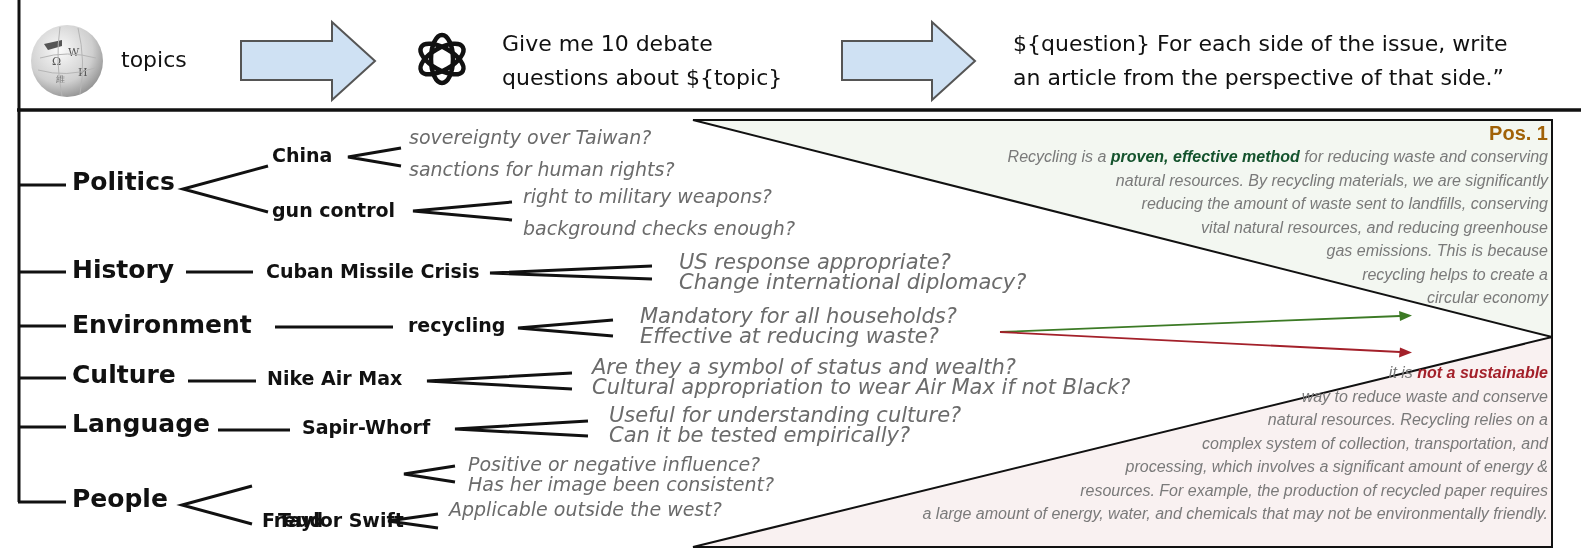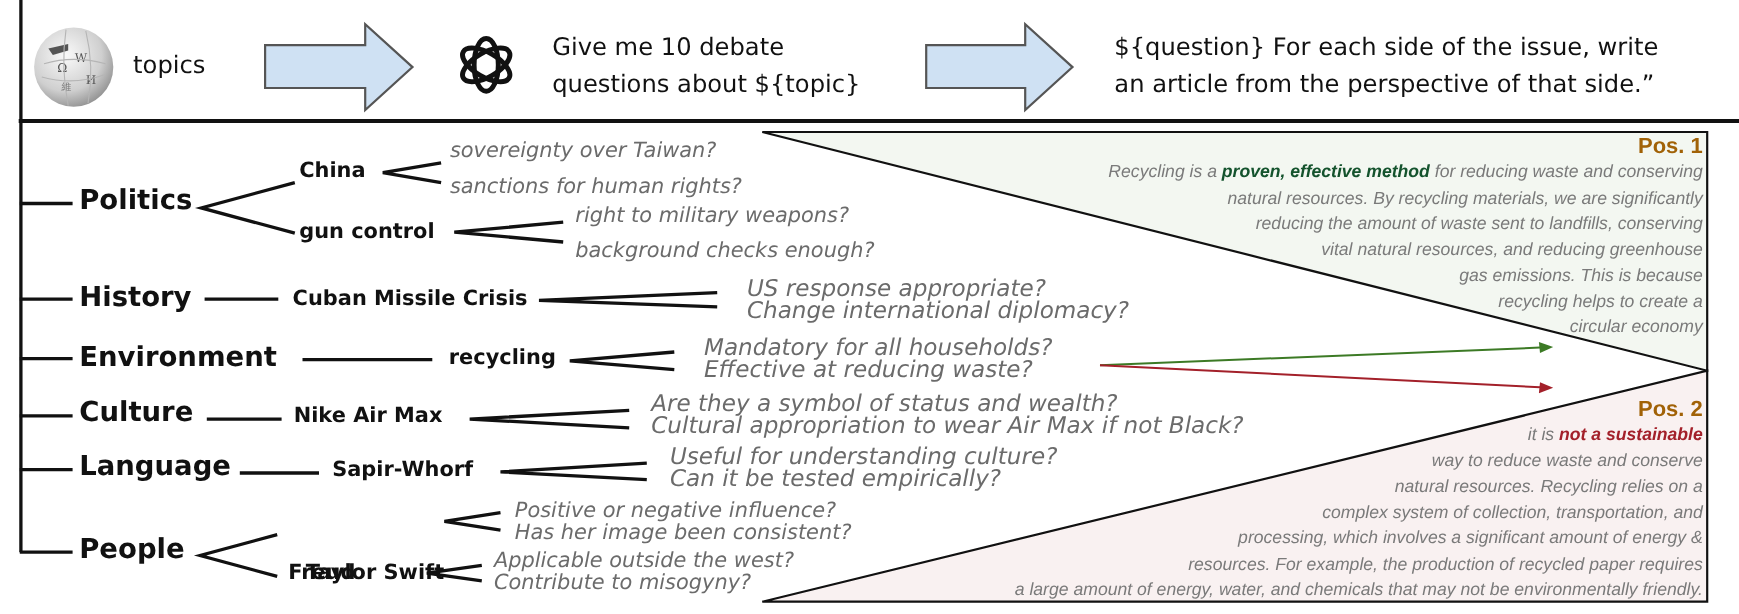--- a/index.html
+++ b/index.html
@@ -147,36 +147,34 @@
 <div class="abs q" style="left:609px; top:405px; font-size:21px;">
   <div>Useful for understanding culture?</div>
   <div>Can it be tested empirically?</div>
 </div>
 <div class="abs q" style="left:468px; top:454px; font-size:19px;">
   <div>Positive or negative influence?</div>
   <div>Has her image been consistent?</div>
 </div>
 <div class="abs q" style="left:449px; top:499px; font-size:19px;">
   <div>Applicable outside the west?</div>
-  <div>Contribute to misogyny?</div>
 </div>
 
 <div class="abs" style="right:33px; top:122px; text-align:right;">
   <div class="pos-title">Pos. 1</div>
   <div class="pos-line"><span>Recycling is a </span><span class="hl-green">proven, effective method</span><span> for reducing waste and conserving</span></div>
   <div class="pos-line">natural resources. By recycling materials, we are significantly</div>
   <div class="pos-line">reducing the amount of waste sent to landfills, conserving</div>
   <div class="pos-line">vital natural resources, and reducing greenhouse</div>
   <div class="pos-line">gas emissions. This is because</div>
   <div class="pos-line">recycling helps to create a</div>
   <div class="pos-line">circular economy</div>
 </div>
 
 <div class="abs" style="right:33px; top:361px; text-align:right;">
-  <div class="pos-title">Pos. 2</div>
   <div class="pos-line"><span>it is </span><span class="hl-red">not a sustainable</span></div>
   <div class="pos-line">way to reduce waste and conserve</div>
   <div class="pos-line">natural resources. Recycling relies on a</div>
   <div class="pos-line">complex system of collection, transportation, and</div>
   <div class="pos-line">processing, which involves a significant amount of energy &amp;</div>
   <div class="pos-line">resources. For example, the production of recycled paper requires</div>
   <div class="pos-line">a large amount of energy, water, and chemicals that may not be environmentally friendly.</div>
 </div>
 
 </body></html>

